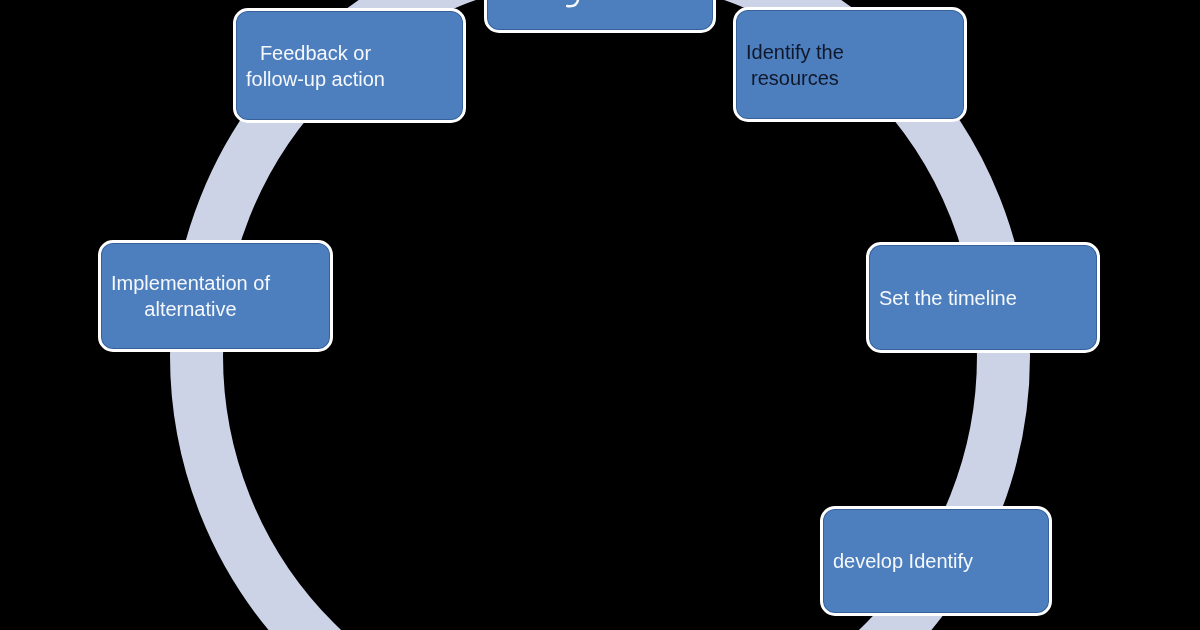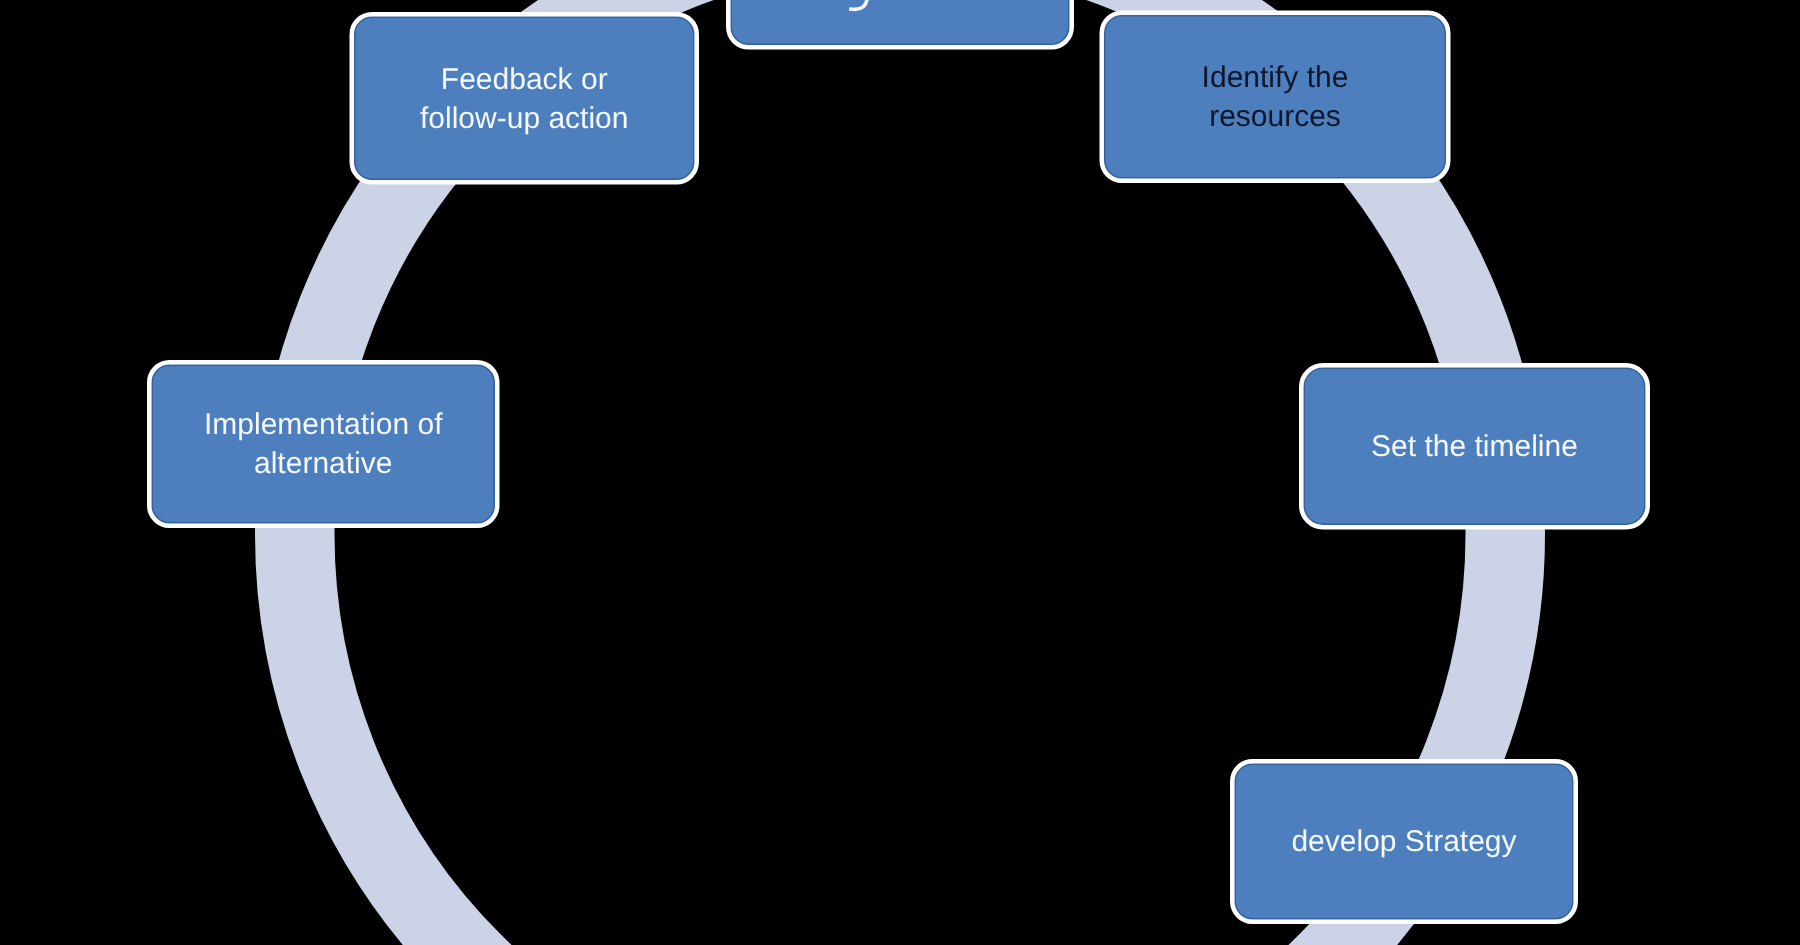--- a/index.html
+++ b/index.html
@@ -29,21 +29,21 @@
     position: absolute;
     box-sizing: border-box;
     background: #4d7ebd;
     border: 3px solid #ffffff;
     border-radius: 15px;
     box-shadow: inset 0 0 0 1px rgba(26, 62, 110, 0.45);
     color: #f5f8fc;
     z-index: 2;
     display: flex;
     align-items: center;
-    justify-content: center;
+    justify-content: flex-start;
     text-align: center;
     font-size: 20px;
     line-height: 1.3;
     white-space: pre-line;
     padding: 6px 10px;
   }
 
   .step-label { display: block; }
 
   .descender {
@@ -67,26 +67,26 @@
 
   <svg class="descender" width="14" height="9" viewBox="0 0 14 9" style="color: rgb(245, 248, 252);">
     <path d="M12 0 Q 10.5 7.5 1 6" stroke="currentColor" stroke-width="2.4" stroke-linecap="round" fill="none"></path>
   </svg>
 
   <div class="step" style="left: 733px; top: 7px; width: 234px; height: 115px; background: rgb(77, 126, 189); border-color: rgb(255, 255, 255); color: #0f172a;">
     <span class="step-label">Identify the
 resources</span>
   </div>
 
-  <div class="step" style="left: 866px; top: 242px; width: 234px; height: 111px; background: rgb(77, 126, 189); border-color: rgb(255, 255, 255); color: rgb(245, 248, 252); border-radius: 16px;">
+  <div class="step" style="left: 866px; top: 242px; width: 234px; height: 111px; background: rgb(77, 126, 189); border-color: rgb(255, 255, 255); color: rgb(245, 248, 252);">
     <span class="step-label">Set the timeline</span>
   </div>
 
   <div class="step" style="left: 820px; top: 506px; width: 232px; height: 110px; background: rgb(77, 126, 189); border-color: rgb(255, 255, 255); color: rgb(245, 248, 252);">
-    <span class="step-label">develop  Strategy</span>
+    <span class="step-label">develop  Identify</span>
   </div>
 
 
   <div class="step" style="left: 98px; top: 240px; width: 235px; height: 112px; background: rgb(77, 126, 189); border-color: rgb(255, 255, 255); color: rgb(245, 248, 252);">
     <span class="step-label">Implementation of
 alternative</span>
   </div>
 
   <div class="step" style="left: 233px; top: 8px; width: 233px; height: 115px; background: rgb(77, 126, 189); border-color: rgb(255, 255, 255); color: rgb(245, 248, 252);">
     <span class="step-label">Feedback or

